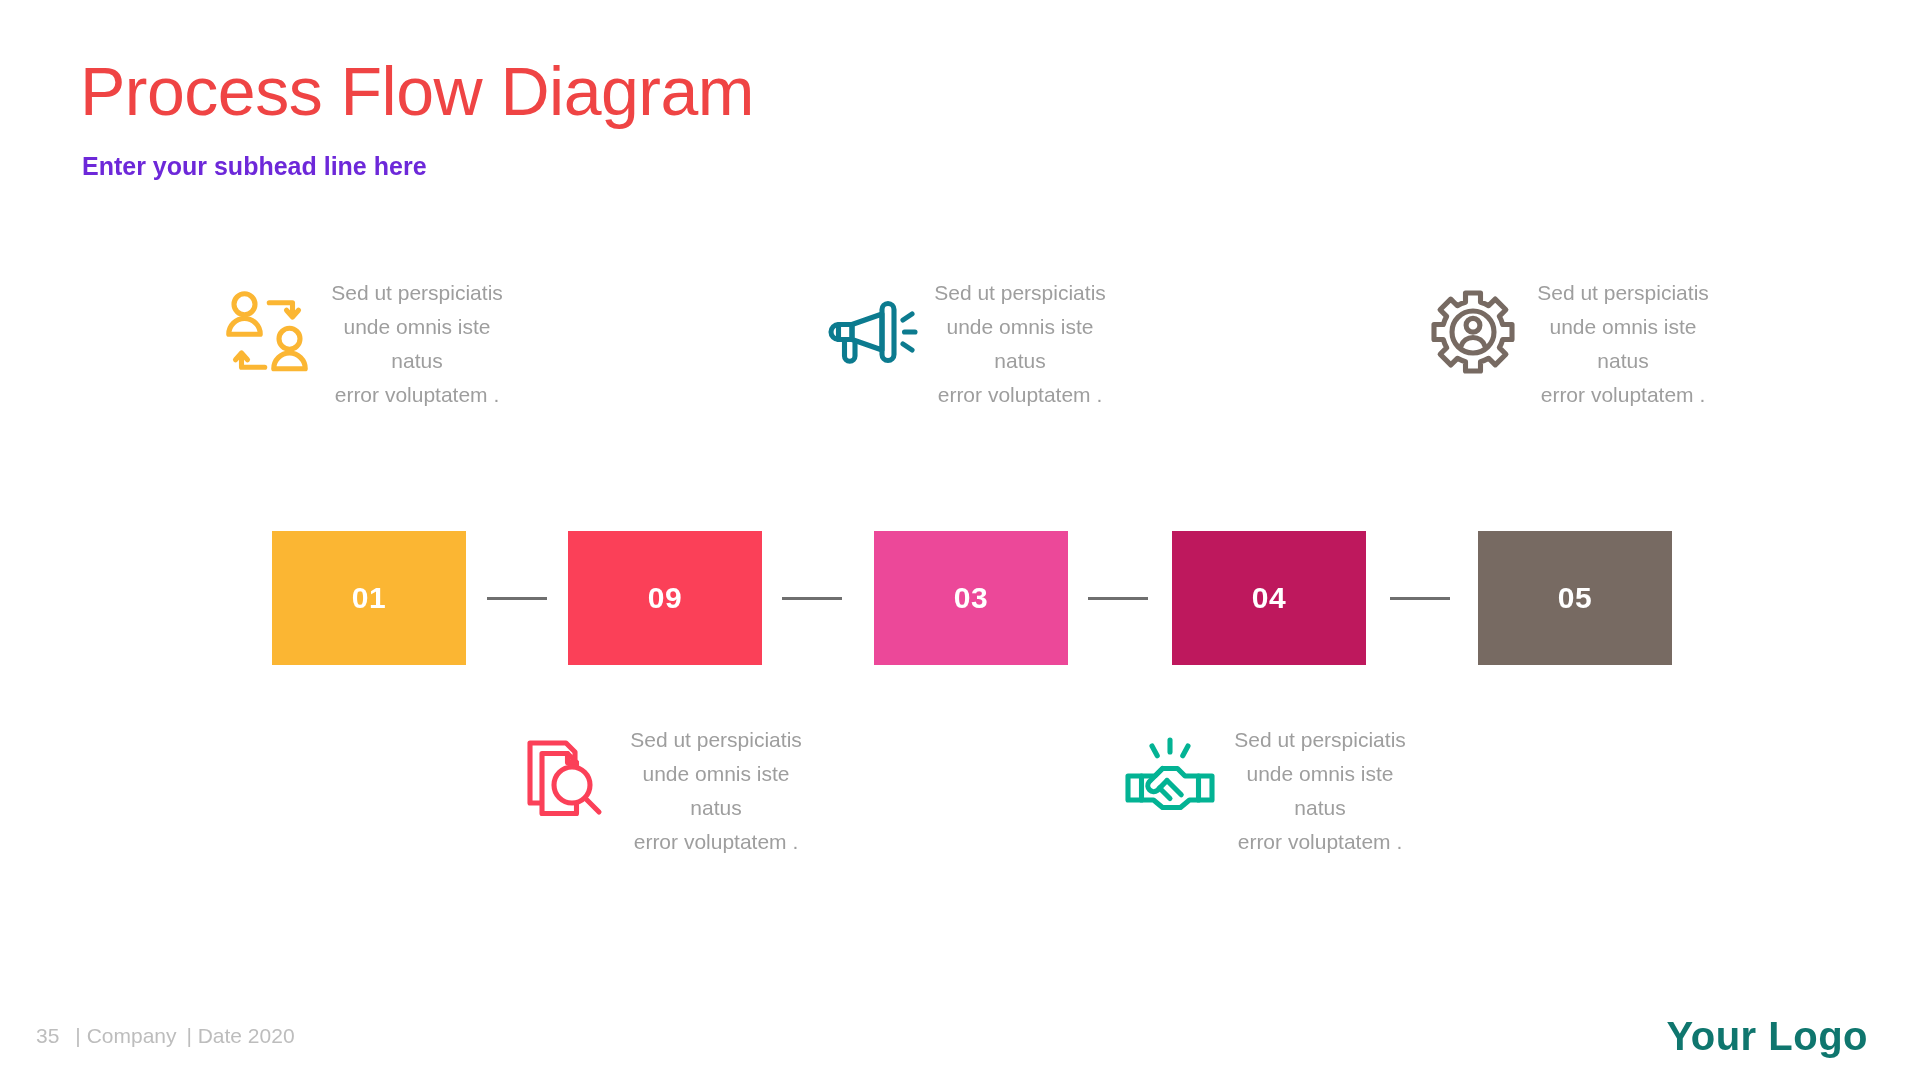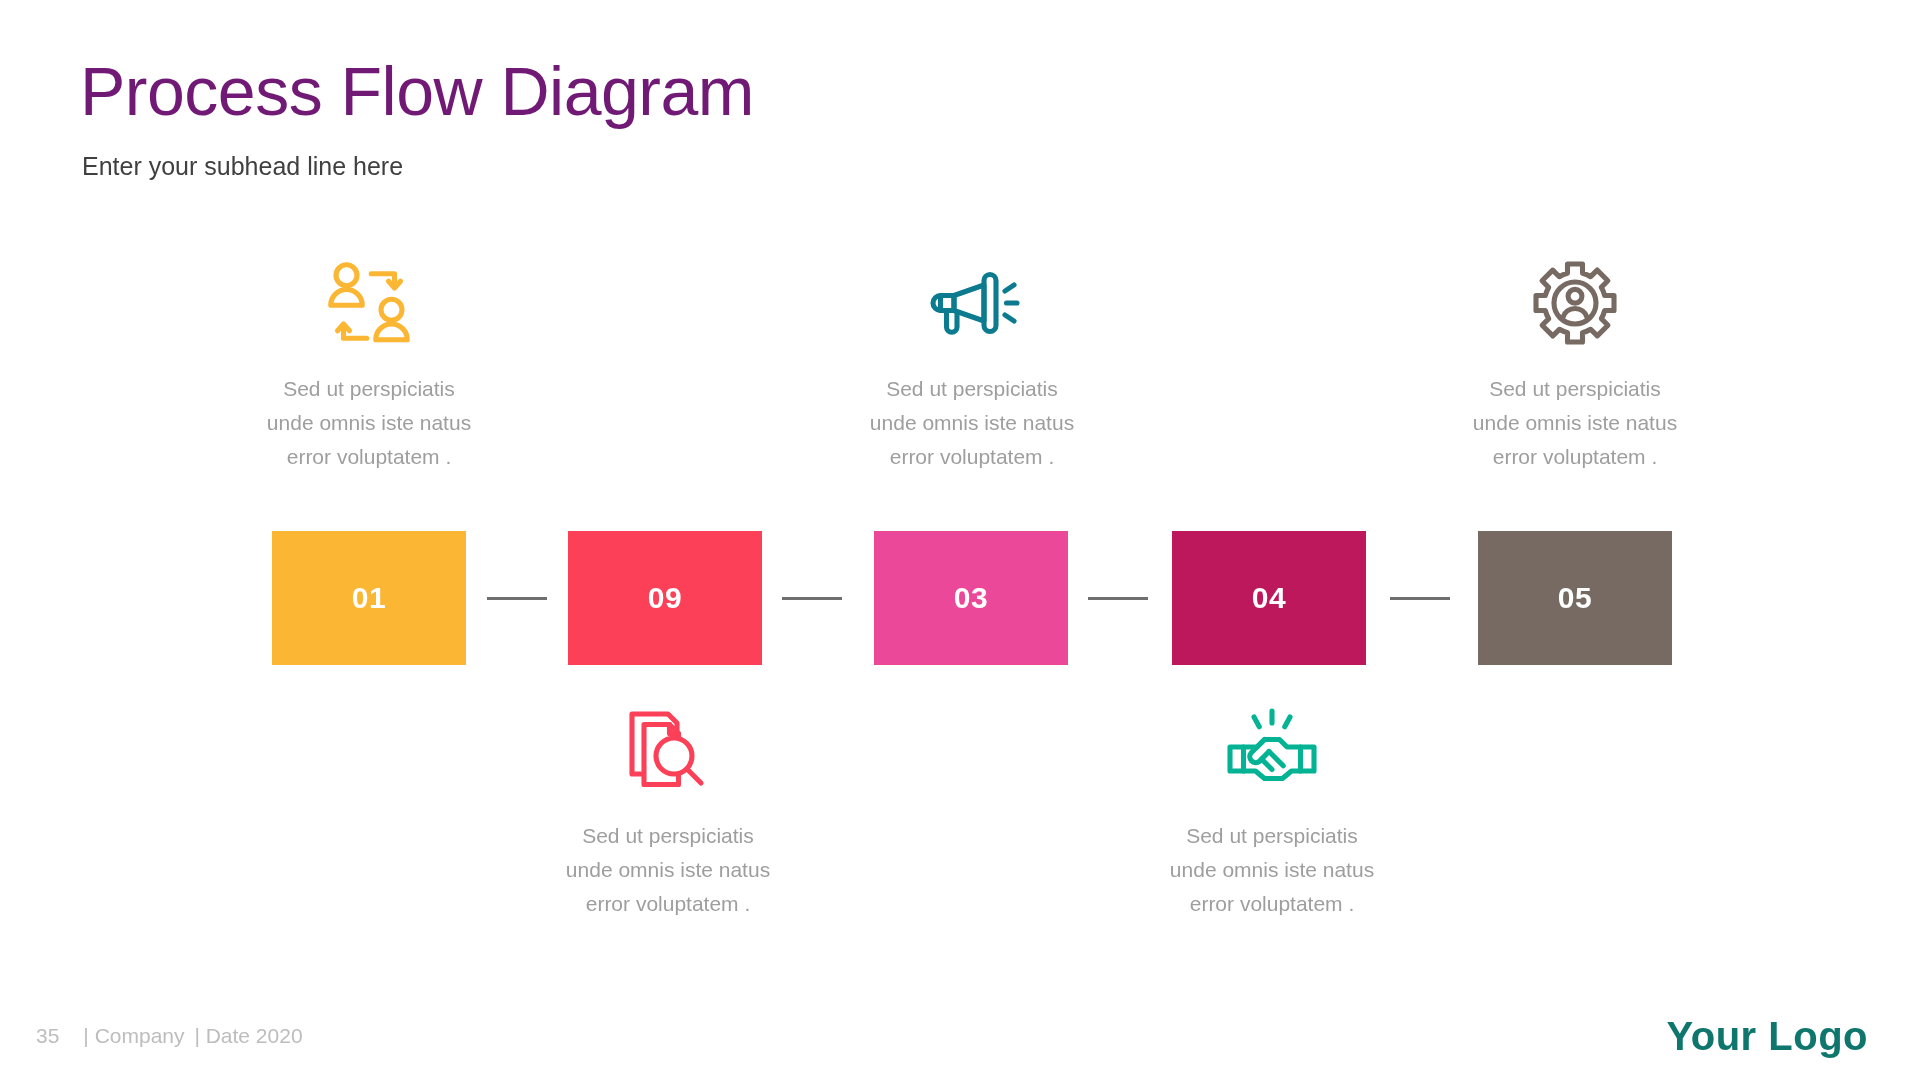--- a/index.html
+++ b/index.html
@@ -65,21 +65,20 @@
     top:597px;
     height:3px;
     background:#6f6f6f;
   }
 
   
   .node {
     position:absolute;
     width:300px;
     display:flex;
-    flex-direction:column;
     align-items:center;
   }
   .node.top  { top:258px; }
   .node.bottom { top:705px; }
 
   .node-icon {
     width:96px; height:96px;
     display:flex;
     align-items:center;
     justify-content:center;
@@ -96,39 +95,39 @@
   }
 
   
   .footer-left {
     position:absolute;
     left:36px; top:1024px;
     font-size:21px;
     color:#bdbdbd;
     white-space:nowrap;
   }
-  .footer-left .pg { margin-right:24px;text-align:right; }
+  .footer-left .pg { margin-right:16px;text-align:right; }
   .footer-left .sep { margin:0 2px; }
   .footer-logo {
     position:absolute;
     right:52px; top:1014px;
     font-size:40px;
     font-weight:bold;
     color:#e2e2e2;
     letter-spacing:0.5px;
     white-space:nowrap;
   }
 </style>
 </head>
 <body>
 
 <div class="slide">
 
-  <div class="page-title" style="color: #701a75;">Process Flow Diagram</div>
-  <div class="page-subhead" style="color: #404040;">Enter your subhead line here</div>
+  <div class="page-title" style="color: #ef4444;">Process Flow Diagram</div>
+  <div class="page-subhead" style="color: #6d28d9; font-weight: bold;">Enter your subhead line here</div>
 
   <div class="flow">
 
     <div class="connector" style="left: 487px; width: 60px; background: rgb(111, 111, 111);"></div>
     <div class="connector" style="left: 782px; width: 60px; background: rgb(111, 111, 111);"></div>
     <div class="connector" style="left: 1088px; width: 60px; background: rgb(111, 111, 111);"></div>
     <div class="connector" style="left: 1390px; width: 60px; background: rgb(111, 111, 111);"></div>
 
     <div class="step-box" style="left: 272px; background: rgb(251, 182, 51);">
       <span class="step-num">01</span>

